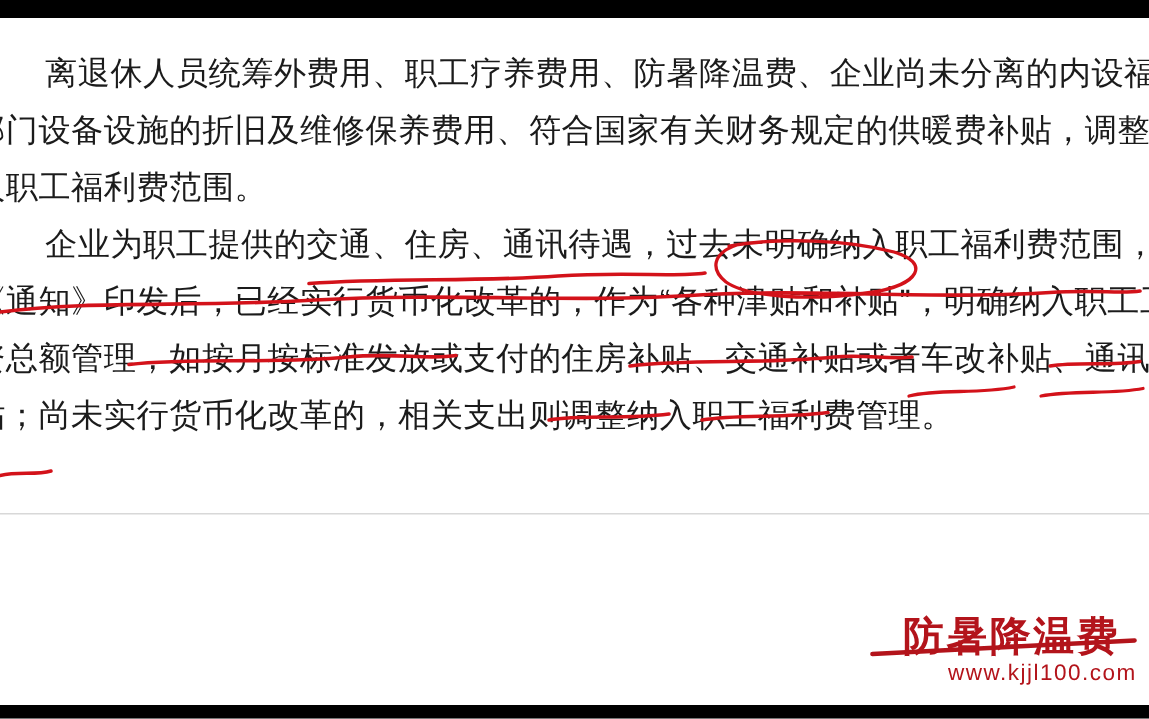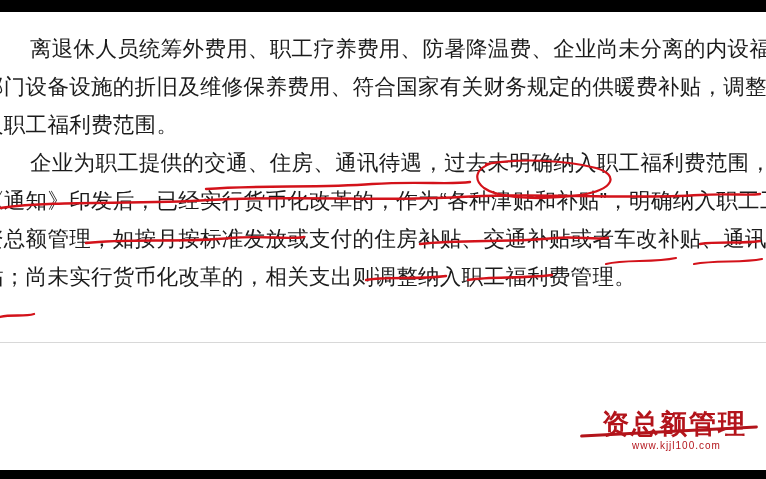--- a/index.html
+++ b/index.html
@@ -101,21 +101,21 @@
     font-size: 27px;
     font-weight: bold;
     color: #b3141b;
     letter-spacing: 2px;
     font-family: "Liberation Serif", serif;
   }
   .logo-sub {
     position: absolute;
     left: 52px;
     top: 40px;
-    font-size: 10px;
+    font-size: 15px;
     color: #b3141b;
     letter-spacing: 1px;
   }
   .logo-swoosh {
     position: absolute;
     left: 0;
     top: 30px;
     width: 178px;
     height: 3px;
     background: #b3141b;
@@ -174,18 +174,18 @@
         <path d="M606,252 C626,247 652,251 676,246" stroke-width="2.2"></path>
 
         <path d="M694,252 C716,248 742,251 762,247" stroke-width="2.2"></path>
 
         <path d="M0,305 C12,302 24,305 34,302" stroke-width="2.3"></path>
       </g>
     </svg>
 
     <div class="logo">
       <div class="logo-swoosh"></div>
-      <div class="logo-text">资总额管理</div>
+      <div class="logo-text">防暑降温费</div>
       <div class="logo-sub">www.kjjl100.com</div>
     </div>
 
   </div>
 </div>
 
 </body></html>

